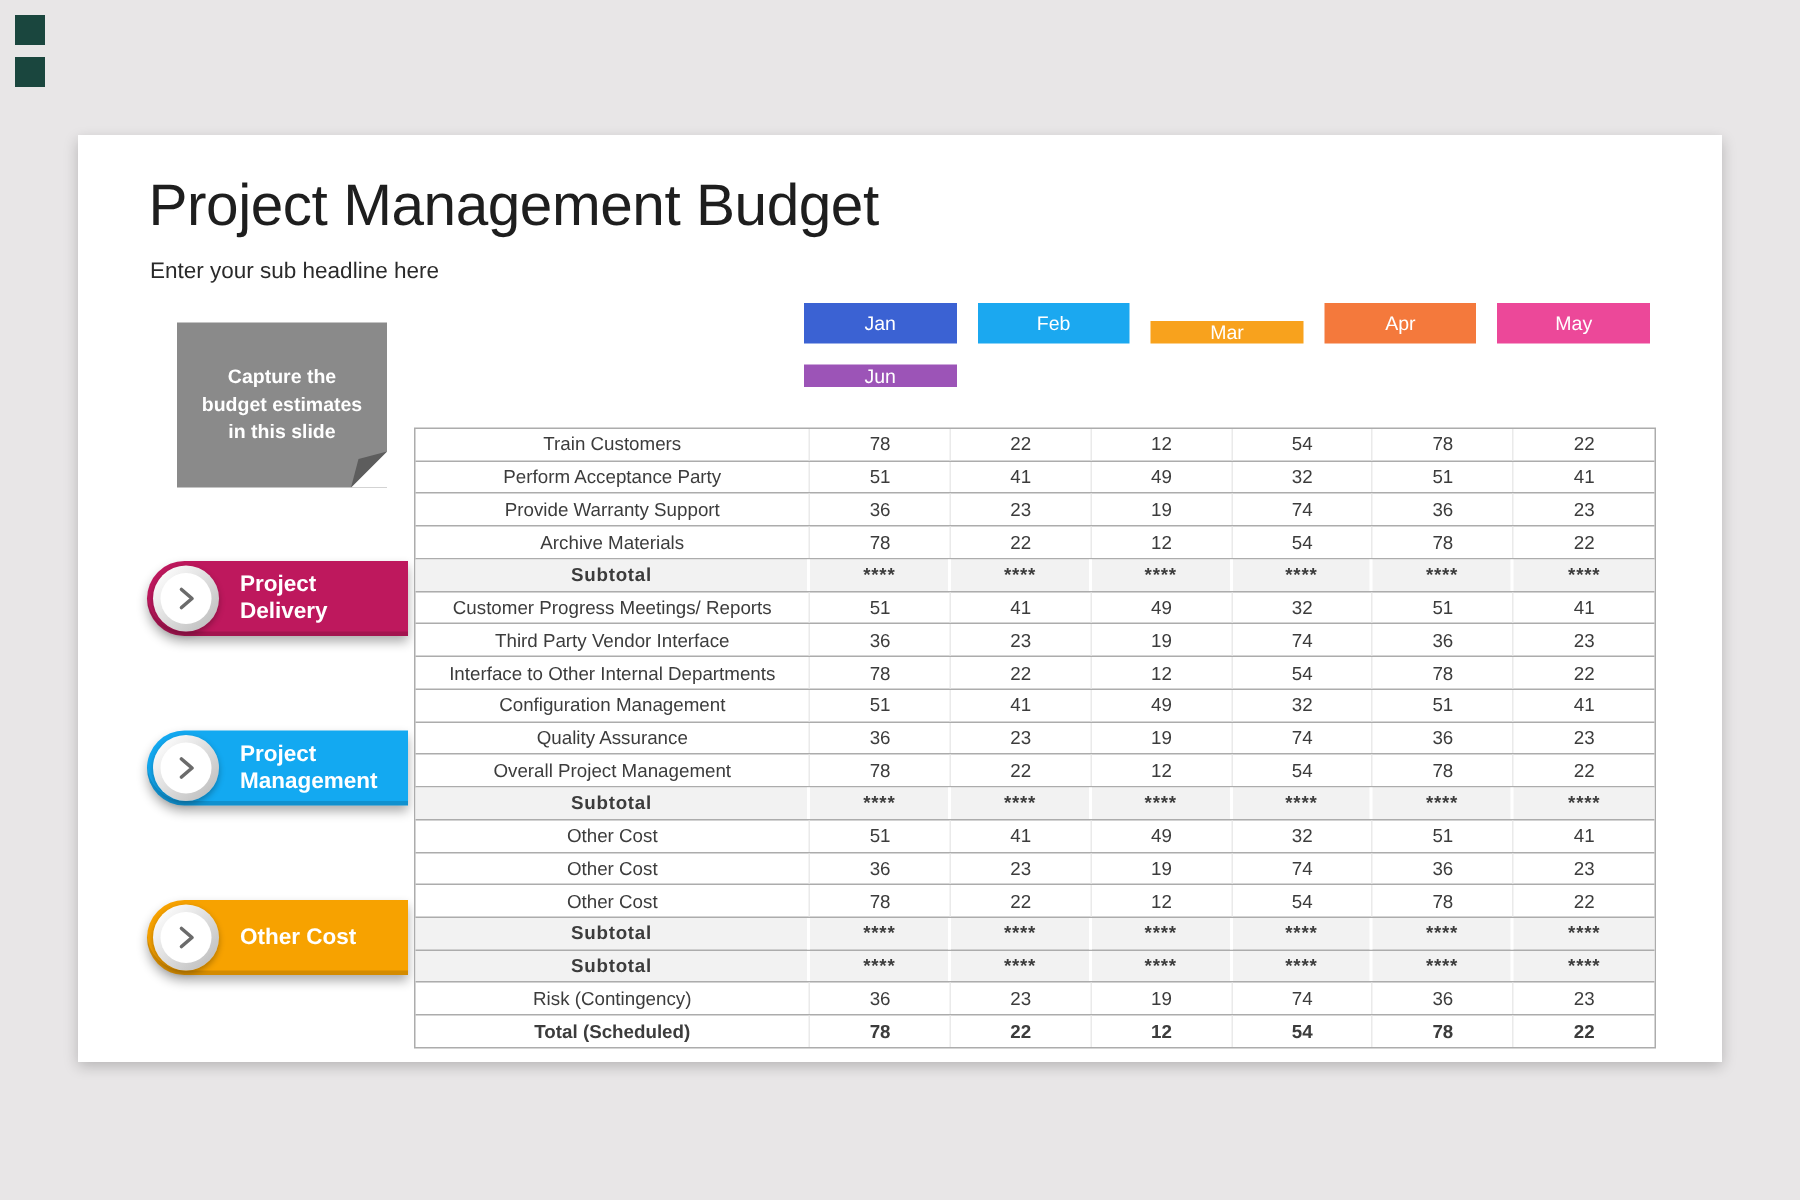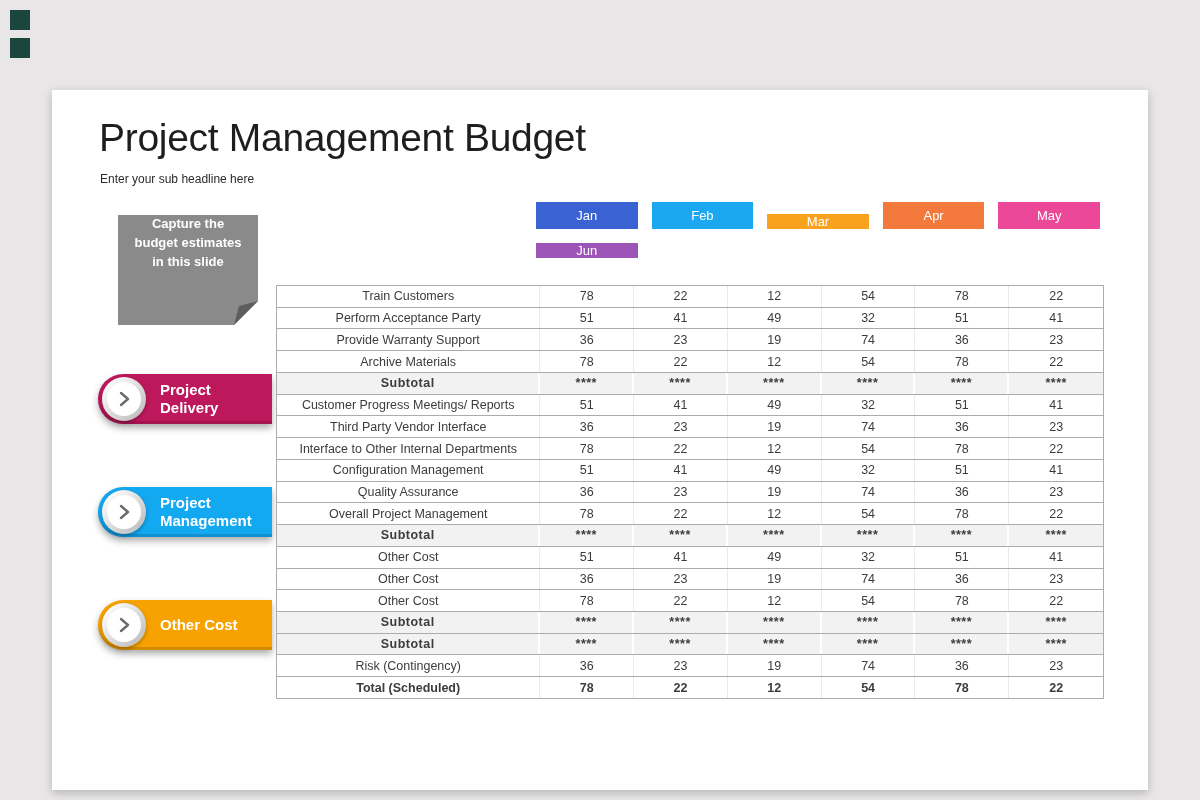--- a/index.html
+++ b/index.html
@@ -7,37 +7,37 @@
     width:1200px;height:800px;
     background:#E8E6E7;
     font-family:"Liberation Sans", sans-serif;
     position:relative;overflow:hidden;
   }
   .decor-sq{position:absolute;left:10px;width:20px;height:20px;}
   .decor-sq.s1{top:10px;}
   .decor-sq.s2{top:38px;}
 
   .slide{
-    position:absolute;left:52px;top:90px;width:1096px;height:700px;
+    position:absolute;left:52px;top:90px;width:1096px;height:618px;
     background:#ffffff;box-shadow:0 3px 9px rgba(0,0,0,0.22);
   }
   .title{
     position:absolute;left:47px;top:26px;
     font-size:39px;color:#1E1E1E;letter-spacing:-0.3px;white-space:nowrap;
   }
   .subtitle{
     position:absolute;left:48px;top:82px;
-    font-size:12px;color:#2A2A2A;
+    font-size:15px;color:#2A2A2A;
   }
 
   .callout{
     position:absolute;left:66px;top:125px;width:140px;height:110px;
     background:#8A8A8A;color:#ffffff;
     font-size:13px;font-weight:bold;line-height:1.45;text-align:center;
-    display:flex;justify-content:center;
+    display:flex;align-items:center;justify-content:center;
     padding:0 12px;box-sizing:border-box;
   }
   .callout .fold{position:absolute;right:0;bottom:0;display:block;}
 
   .legend-btn{
     position:absolute;left:46px;width:174px;height:50px;
     border-radius:25px 0 0 25px;
     display:flex;align-items:center;
     color:#fff;font-weight:bold;font-size:15px;line-height:1.18;
     box-shadow:0 4px 7px rgba(0,0,0,0.32), inset 0 -3px 0 rgba(0,0,0,0.14);

